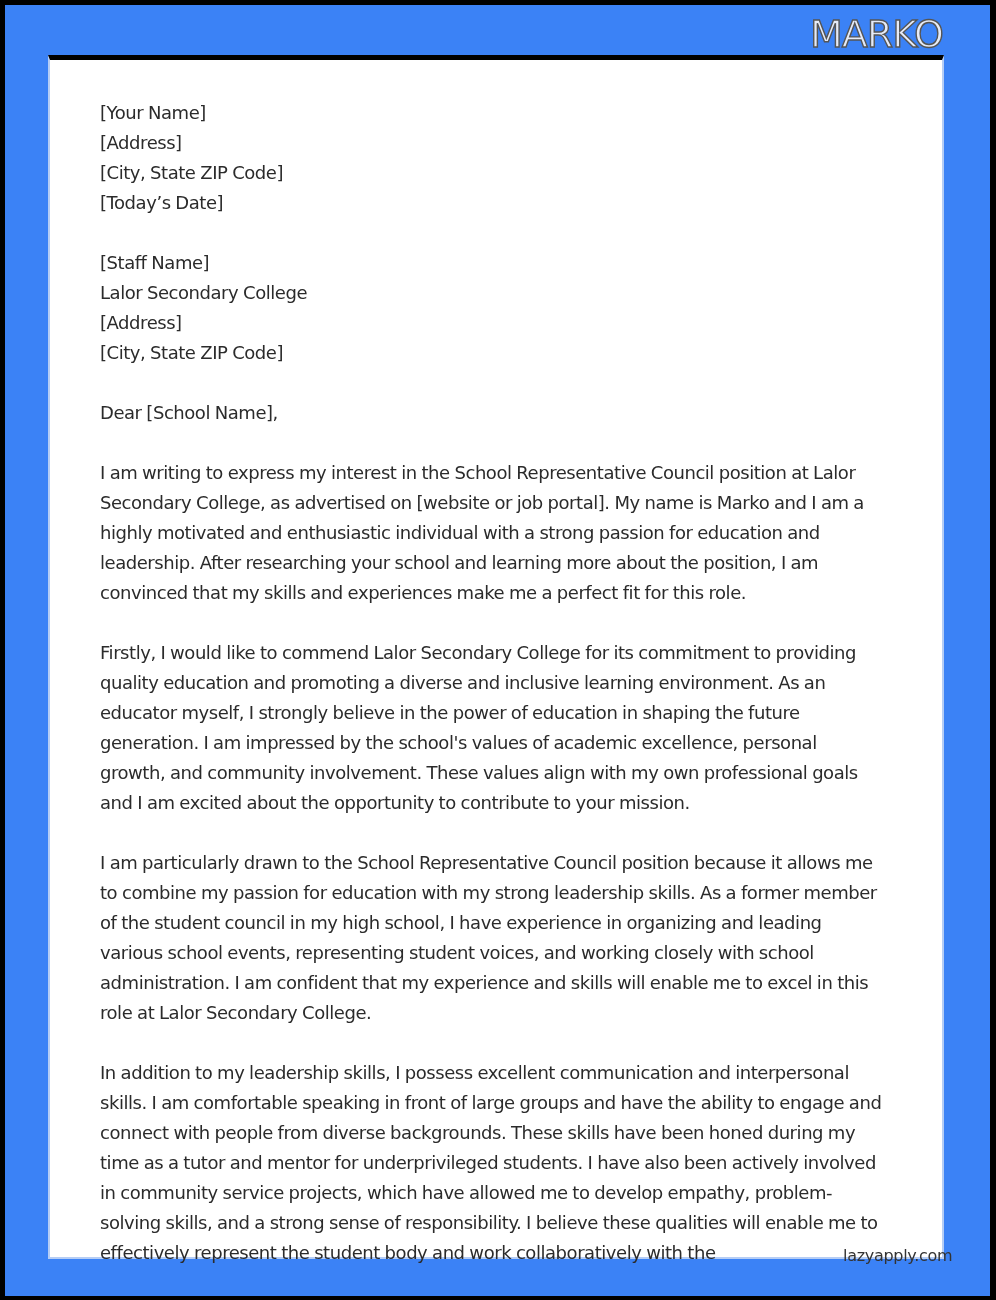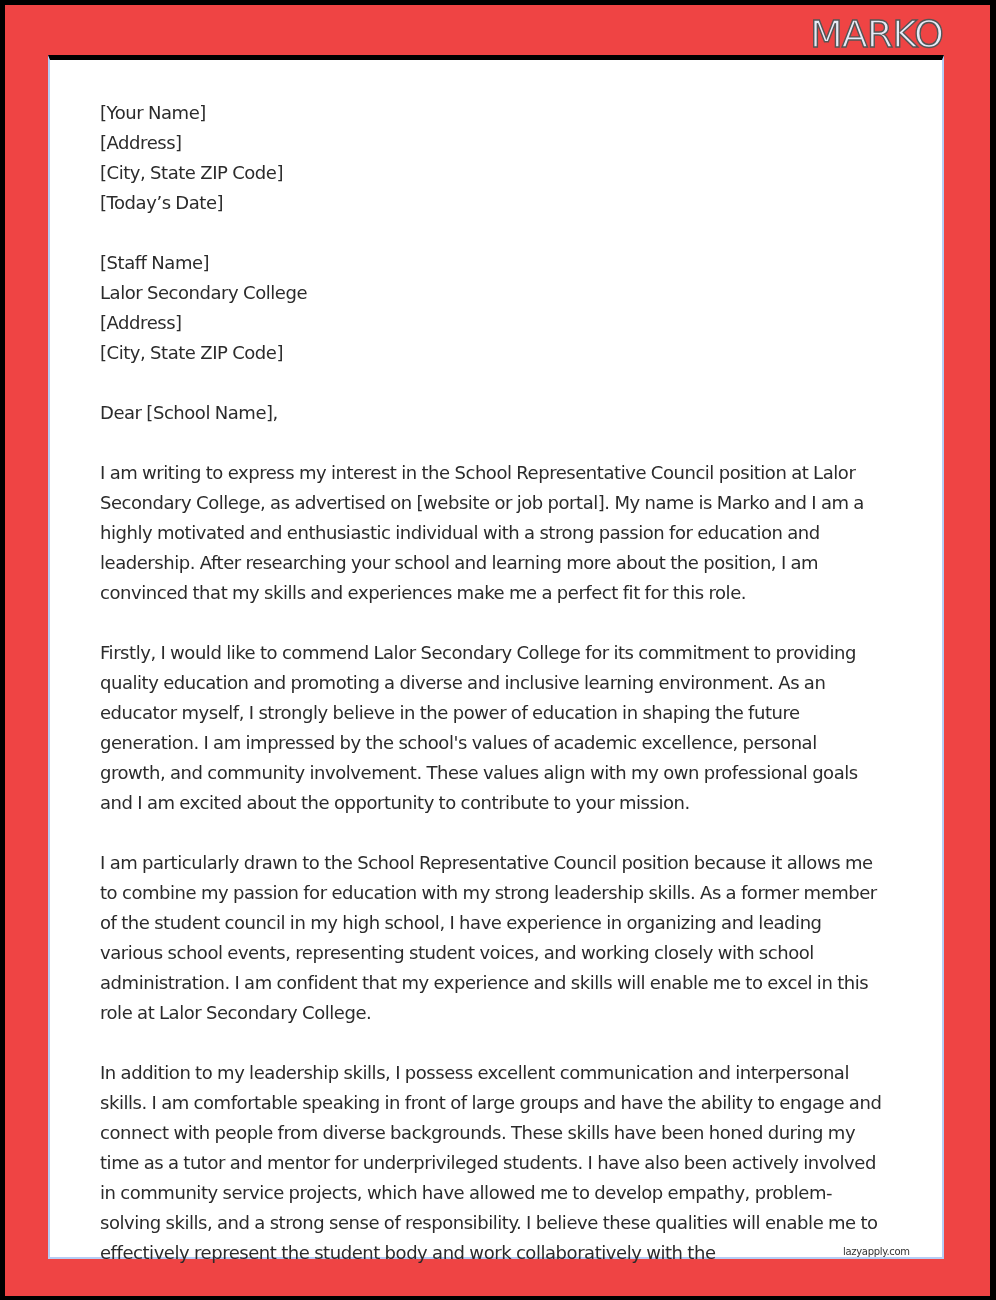--- a/index.html
+++ b/index.html
@@ -12,21 +12,21 @@
     overflow: hidden;
     background: #000;
     position: relative;
   }
   .frame {
     position: absolute;
     left: 5px;
     top: 5px;
     width: 985px;
     height: 1291px;
-    background: #ef4444;
+    background: #3b82f6;
     overflow: hidden;
   }
   .brand {
     position: absolute;
     right: 47px;
     top: 10px;
     font-family: "DejaVu Sans", sans-serif;
     font-size: 38px;
     letter-spacing: -1px;
     color: #e6ebf7;
@@ -62,21 +62,21 @@
     margin: 0 16px 30px 0;
   }
   .block-line {
     display: block;
   }
   .watermark {
     position: absolute;
     left: 838px;
     top: 1241px;
     font-family: "DejaVu Sans", sans-serif;
-    font-size: 10px;
+    font-size: 16px;
     color: #333;
     letter-spacing: -0.3px;
   }
 </style>
 </head>
 <body>
 
 <div class="frame">
   <div class="brand">MARKO</div>
 

